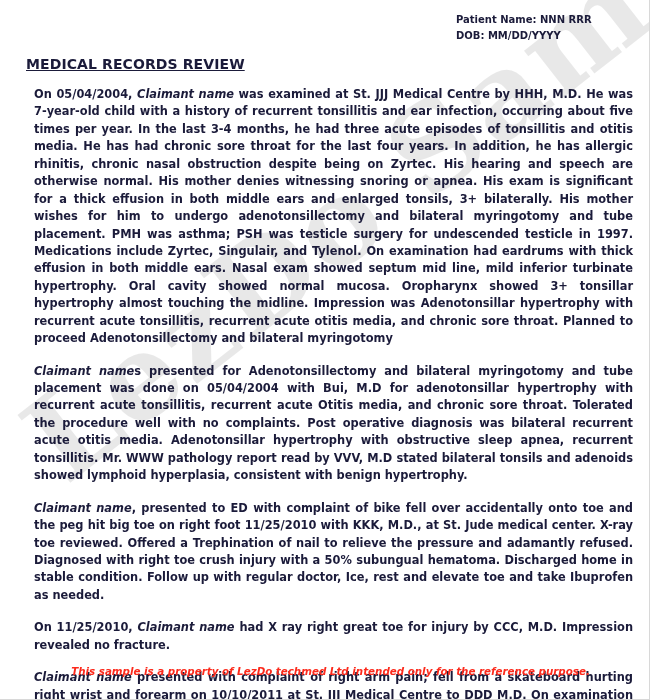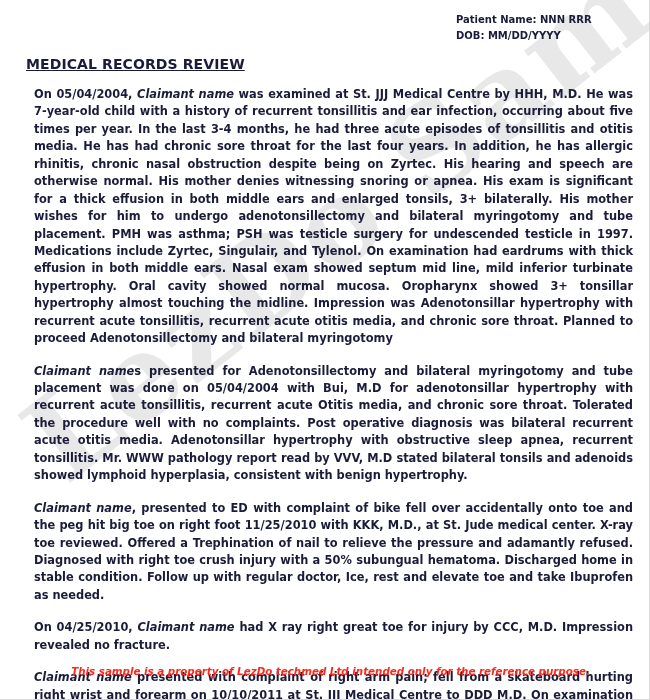--- a/index.html
+++ b/index.html
@@ -114,21 +114,21 @@
     <div class="doc-title">MEDICAL RECORDS REVIEW</div>
 
     <div class="body-wrap">
 
       <p class="para"><span>On 05/04/2004, </span><span class="it">Claimant name</span><span> was examined at St. JJJ Medical Centre by HHH, M.D. He was 7-year-old child with a history of recurrent tonsillitis and ear infection, occurring about five times per year. In the last 3-4 months, he had three acute episodes of tonsillitis and otitis media. He has had chronic sore throat for the last four years. In addition, he has allergic rhinitis, chronic nasal obstruction despite being on Zyrtec. His hearing and speech are otherwise normal. His mother denies witnessing snoring or apnea. His exam is significant for a thick effusion in both middle ears and enlarged tonsils, 3+ bilaterally. His mother wishes for him to undergo adenotonsillectomy and bilateral myringotomy and tube placement. PMH was asthma; PSH was testicle surgery for undescended testicle in 1997. Medications include Zyrtec, Singulair, and Tylenol. On examination had eardrums with thick effusion in both middle ears. Nasal exam showed septum mid line, mild inferior turbinate hypertrophy. Oral cavity showed normal mucosa. Oropharynx showed 3+ tonsillar hypertrophy almost touching the midline. Impression was Adenotonsillar hypertrophy with recurrent acute tonsillitis, recurrent acute otitis media, and chronic sore throat. Planned to proceed Adenotonsillectomy and bilateral myringotomy</span></p>
 
       <p class="para"><span class="it">Claimant name</span><span>s presented for Adenotonsillectomy and bilateral myringotomy and tube placement was done on 05/04/2004 with Bui, M.D for adenotonsillar hypertrophy with recurrent acute tonsillitis, recurrent acute Otitis media, and chronic sore throat. Tolerated the procedure well with no complaints. Post operative diagnosis was bilateral recurrent acute otitis media. Adenotonsillar hypertrophy with obstructive sleep apnea, recurrent tonsillitis. Mr. WWW pathology report read by VVV, M.D stated bilateral tonsils and adenoids showed lymphoid hyperplasia, consistent with benign hypertrophy.</span></p>
 
       <p class="para"><span class="it">Claimant name</span><span>, presented to ED with complaint of bike fell over accidentally onto toe and the peg hit big toe on right foot 11/25/2010 with KKK, M.D., at St. Jude medical center. X-ray toe reviewed. Offered a Trephination of nail to relieve the pressure and adamantly refused. Diagnosed with right toe crush injury with a 50% subungual hematoma. Discharged home in stable condition. Follow up with regular doctor, Ice, rest and elevate toe and take Ibuprofen as needed.</span></p>
 
-      <p class="para"><span>On 04/25/2010, </span><span class="it">Claimant name</span><span> had X ray right great toe for injury by CCC, M.D. Impression revealed no fracture.</span></p>
+      <p class="para"><span>On 11/25/2010, </span><span class="it">Claimant name</span><span> had X ray right great toe for injury by CCC, M.D. Impression revealed no fracture.</span></p>
 
       <p class="para"><span class="it">Claimant name</span><span> presented with complaint of right arm pain; fell from a skateboard hurting right wrist and forearm on 10/10/2011 at St. </span><span class="ul">JJJ</span><span> Medical Centre to DDD M.D. On examination had some point tenderness to the distal radioulnar joint. Diagnosed with acute contusion sprain right upper extremity. Splinted in metal volar splint and will be discharged home to follow up with PCP in 7-10 days. Addendum was given by RRR M.D as Mr. WWW</span></p>
 
     </div>
   </div>
 
   <div class="footer-note">This sample is a property of LezDo techmed Ltd intended only for the reference purpose.</div>
 
 </div>
 

